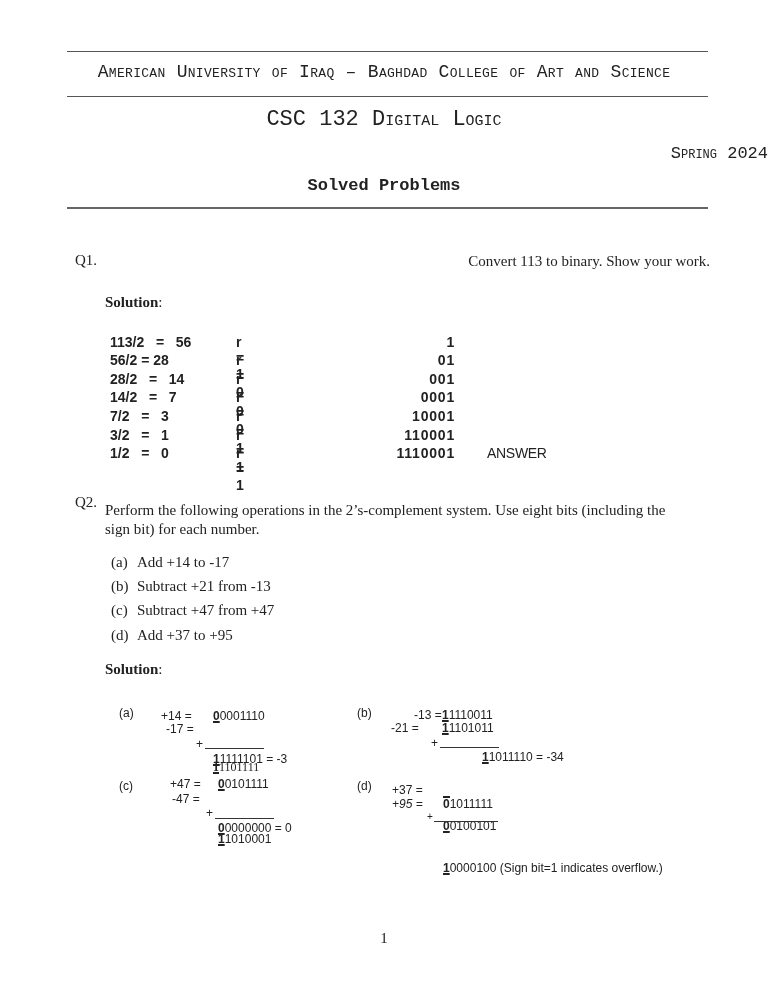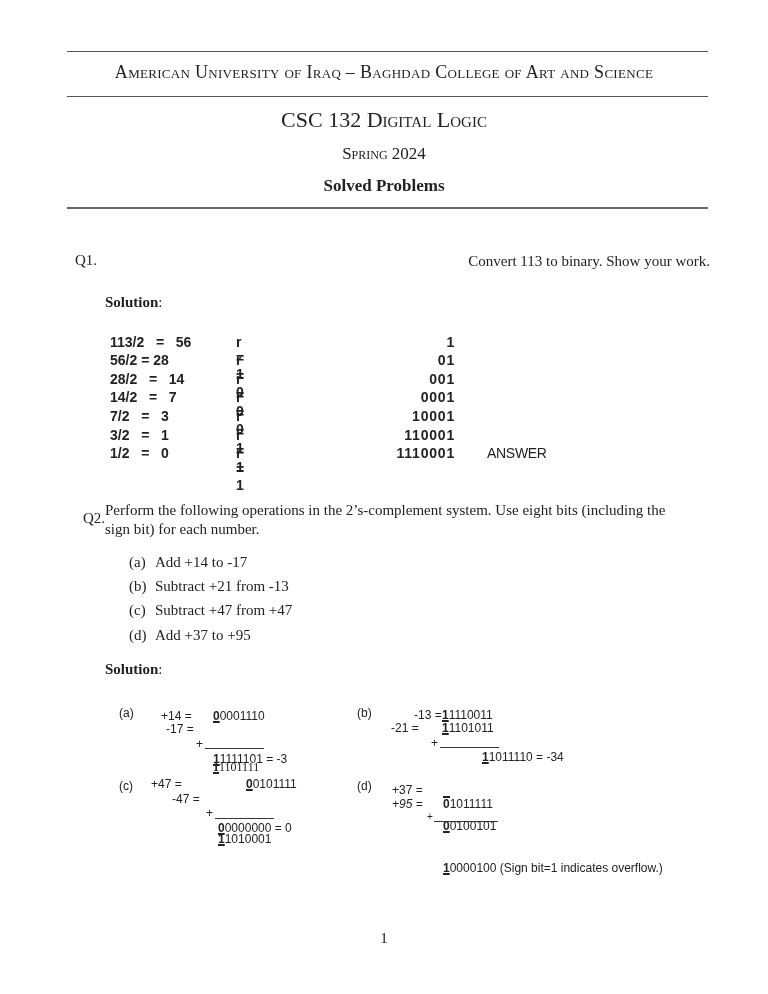--- a/index.html
+++ b/index.html
@@ -1,41 +1,41 @@
 <!DOCTYPE html>
 <html><head>
 <meta charset="utf-8">
 <style>
   * { margin: 0; padding: 0; box-sizing: border-box; }
   html, body { width: 768px; height: 994px; background: #ffffff; overflow: hidden; }
   body { position: relative; font-family: "DejaVu Serif", "Liberation Serif", serif; color: #222; }
   .serif { font-family: "Liberation Serif", "DejaVu Serif", serif; }
-  .abs { position: absolute; }
+  .abs { position: absolute; font-family: Liberation Mono, monospace; }
   .rule { position: absolute; left: 67px; width: 641px; height: 1px; background: #555; }
   .rule.thick { height: 1.5px; background: #666; }
   .sc { font-variant: small-caps; }
 
   .univ { top: 62px; left: 0; width: 768px; text-align: center; font-size: 18px; letter-spacing: 0.3px; color: #222; }
   .course { top: 107px; left: 0; width: 768px; text-align: center; font-size: 22px; color: #222; }
-  .term { top: 144px; left: 0; width: 768px; text-align: center; font-size: 17px; color: #222; }
+  .term { top: 144px; left: 0; width: 768px; text-align: right; font-size: 17px; color: #222; }
   .subtitle { top: 176px; left: 0; width: 768px; text-align: center; font-size: 17px; font-weight: bold; color: #222; }
 
   .q { font-size: 15px; color: #222; }
   .qnum { position: absolute; left: 75px; }
   .qtext { position: absolute; left: 105px; width: 605px; line-height: 19px; }
   .solution { position: absolute; left: 105px; font-size: 15px; font-weight: bold; }
   .solution .colon { font-weight: normal; }
 
   .divrow { position: absolute; font-family: "Liberation Sans", "DejaVu Sans", sans-serif; font-size: 14px; font-weight: bold; color: #222; }
   .divrow .eq { position: absolute; left: 110px; white-space: pre; }
   .divrow .rem { position: absolute; left: 236px; }
   .divrow .bin { position: absolute; left: 380px; width: 75px; text-align: right; letter-spacing: 0.8px; }
   .answer { position: absolute; left: 487px; font-family: "Liberation Sans", "DejaVu Sans", sans-serif; font-size: 14px; color: #222; letter-spacing: -0.3px; }
 
-  .subitem { position: absolute; left: 129px; font-size: 15px; color: #222; }
+  .subitem { position: absolute; left: 111px; font-size: 15px; color: #222; }
   .subitem .lbl { display: inline-block; width: 26px; }
 
   .calc { font-family: "Liberation Sans", "DejaVu Sans", sans-serif; font-size: 12px; color: #222; }
   .calc .c { position: absolute; white-space: pre; }
   .calc .u { text-decoration: underline; text-decoration-thickness: 2px; font-weight: bold; }
   .calc .ob { position: relative; }
   .calc .ob::before { content: ""; position: absolute; left: 0; right: 0; top: -1px; height: 2px; background: #222; }
   .calc .line { position: absolute; height: 1px; background: #333; }
   .pagenum { position: absolute; top: 930px; left: 0; width: 768px; text-align: center; font-size: 15px; color: #222; }
 </style>
@@ -91,21 +91,21 @@
   </div>
   <div class="divrow" style="top:445px;">
     <span class="eq">1/2   =   0</span>
     <span class="rem">r = 1</span>
     <span class="bin">1110001</span>
   </div>
   <span class="answer" style="top:445px;">ANSWER</span>
 </div>
 
 <div class="q serif">
-  <span class="qnum" style="top:510px;margin-left:8px;">Q2.</span>
+  <span class="qnum" style="top:494px;">Q2.</span>
   <span class="qtext" style="top:501px;">Perform the following operations in the 2’s-complement system. Use eight bits (including the</span>
   <span class="qtext" style="top:520px;">sign bit) for each number.</span>
 </div>
 
 <div class="serif">
   <div class="subitem" style="top:554px;">
     <span class="lbl">(a)</span><span>Add +14 to -17</span>
   </div>
   <div class="subitem" style="top:578px;">
     <span class="lbl">(b)</span><span>Subtract +21 from -13</span>
@@ -139,22 +139,22 @@
   <span class="c" style="left:442px; top:708px;"><span class="u">1</span><span>1110011</span></span>
   <span class="c" style="left:391px; top:721px;">-21 =</span>
   <span class="c" style="left:442px; top:721px;"><span class="u">1</span><span>1101011</span></span>
   <span class="c" style="left:431px; top:736px;">+</span>
   <div class="line" style="left:440px; top:747px; width:59px;"></div>
   <span class="c" style="left:442px; top:750px;margin-left:40px;"><span class="u">1</span><span>1011110</span><span> = -34</span></span>
 </div>
 
 <div class="calc">
   <span class="c" style="left:119px; top:779px;">(c)</span>
-  <span class="c" style="left:151px; top:777px;">+47 =</span>
-  <span class="c" style="left:218px; top:777px;margin-left:28px;"><span class="u">0</span><span>0101111</span></span>
+  <span class="c" style="left:170px; top:777px;">+47 =</span>
+  <span class="c" style="left:218px; top:777px;"><span class="u">0</span><span>0101111</span></span>
   <span class="c" style="left:172px; top:792px;">-47 =</span>
   <span class="c" style="left:218px; top:792px;margin-top:40px;"><span class="u">1</span><span>1010001</span></span>
   <span class="c" style="left:206px; top:806px;">+</span>
   <div class="line" style="left:215px; top:818px; width:59px;"></div>
   <span class="c" style="left:218px; top:821px;"><span class="u">0</span><span>0000000</span><span> = 0</span></span>
 </div>
 
 <div class="calc">
   <span class="c" style="left:357px; top:779px;">(d)</span>
   <span class="c" style="left:392px; top:783px;">+37 =</span>

